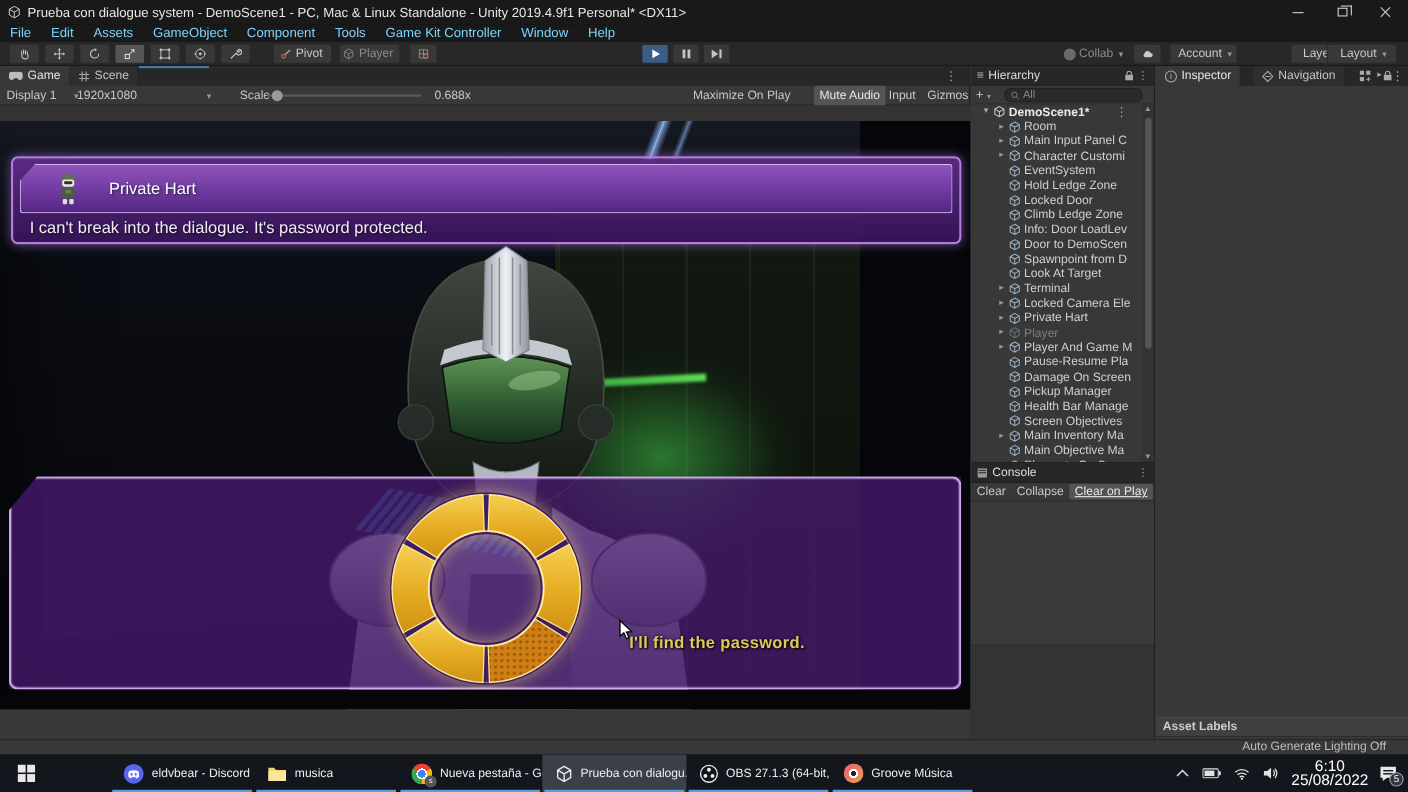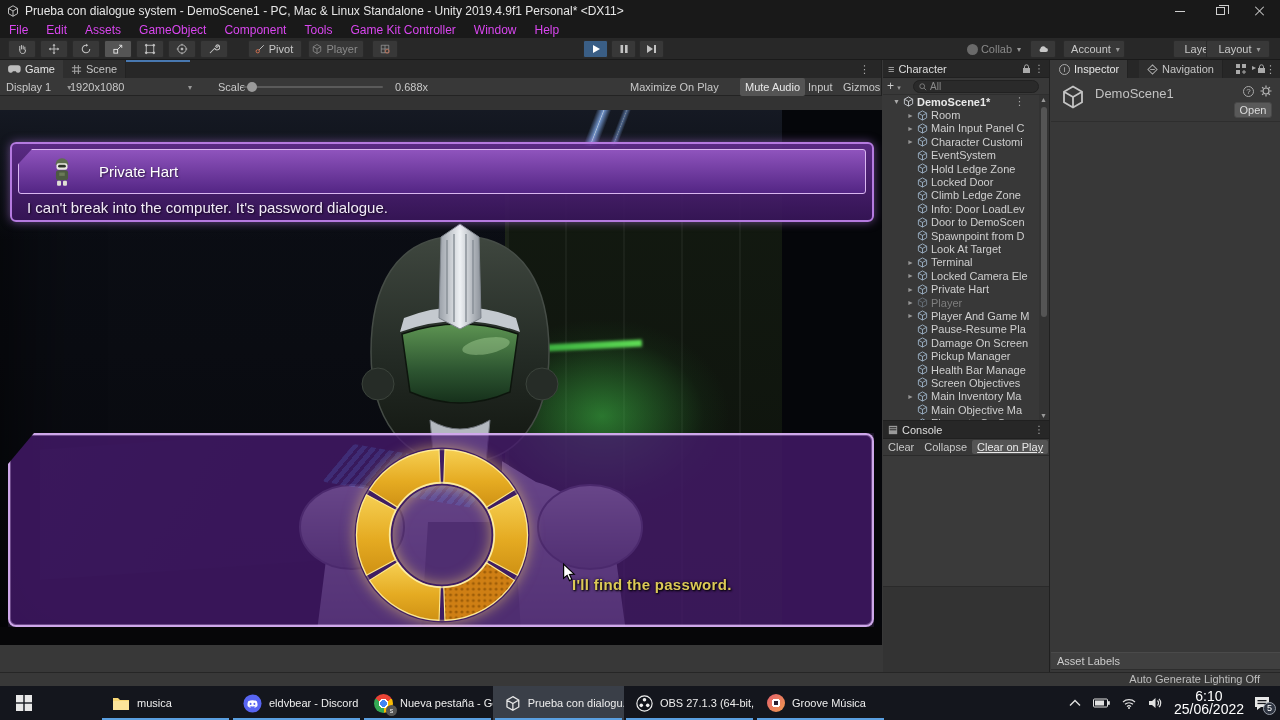--- a/index.html
+++ b/index.html
@@ -17,21 +17,21 @@
   .winbtn .min { width:10px; height:1px; background:#cfcfcf; }
   .winbtn .res { width:9px; height:8px; border:1px solid #cfcfcf; position:relative; }
   .winbtn .res:before { content:""; position:absolute; left:2px; top:-3px; width:9px; height:8px; border:1px solid #cfcfcf; border-left:none; border-bottom:none; }
   .winbtn .cls { position:relative; width:10px; height:10px; }
   .winbtn .cls:before,.winbtn .cls:after { content:""; position:absolute; left:4px; top:-1px; width:1px; height:12px; background:#cfcfcf; }
   .winbtn .cls:before { transform:rotate(45deg);} .winbtn .cls:after{ transform:rotate(-45deg);}
 
   
   #menubar { height:16px; background:#191919; display:flex; align-items:center; }
   #menubar ul { list-style:none; display:flex; }
-  #menubar li { color:#d946ef; font-size:12px; padding:0 9px; cursor:default; }
+  #menubar li { color:#7dd3fc; font-size:12px; padding:0 9px; cursor:default; }
 
   
   #toolbar { position:relative; height:22px; background:#282828; border-bottom:1px solid #1a1a1a; }
   .tbtn { position:absolute; top:2px; height:18px; background:#383838; border:1px solid #2a2a2a;
     border-radius:2px; display:flex; align-items:center; justify-content:center; color:#c2c2c2; }
   .tbtn.on { background:#555; color:#eee; }
   .tbtn.play-on { background:#3a5e85; }
   .tbtn .lbl { font-size:11px; color:#c8c8c8; padding:0 3px; }
   .tbtn .arrow { font-size:8px; color:#999; margin-left:2px; }
   .dim { color:#8a8a8a !important; }
@@ -144,21 +144,21 @@
   
   #inspector { position:absolute; left:1051px; top:0; width:229px; height:612px; background:#383838; }
   #insp-tabs .tab { font-size:11px; }
   #insp-head { position:relative; height:44px; border-bottom:1px solid #2e2e2e; }
   #insp-name { position:absolute; left:44px; top:8px; font-size:13px; color:#c2c2c2; }
   .circ-ico { width:11px; height:11px; border-radius:50%; border:1px solid #aaa; color:#bbb;
     font-size:8px; line-height:10px; text-align:center; }
   #open-btn { position:absolute; right:8px; top:24px; width:38px; height:16px; background:#595959;
     border:1px solid #484848; border-radius:3px; color:#ddd; font-size:11px; text-align:center; line-height:14px; }
   #asset-labels { position:absolute; left:0; bottom:2px; width:100%; height:18px; background:#404040;
-    border-top:1px solid #4a4a4a; border-bottom:1px solid #2d2d2d; font-size:11px; font-weight:normal;
+    border-top:1px solid #4a4a4a; border-bottom:1px solid #2d2d2d; font-size:11px; font-weight:bold;
     color:#cccccc; display:flex; align-items:center; padding-left:6px; }
 
   
   #statusbar { position:relative; height:14px; background:#383838; border-top:1px solid #262626;
     font-size:11px; color:#bdbdbd; }
   #statusbar .txt { position:absolute; right:20px; top:0; }
 
   
   #taskbar { position:relative; height:34px; background:#14161d; display:flex; align-items:stretch; }
   #start { width:48px; display:flex; align-items:center; justify-content:center; }
@@ -432,21 +432,21 @@
                 <rect x="5" y="5.5" width="10" height="6" rx="2" fill="#e9eadf"></rect>
                 <rect x="6.5" y="7" width="7" height="2.4" rx="1.2" fill="#2c3328"></rect>
                 <rect x="4.5" y="12" width="11" height="9" rx="2.5" fill="#4c5a41"></rect>
                 <rect x="7.5" y="14" width="5" height="3" fill="#6b7a58"></rect>
                 <rect x="5.5" y="21.5" width="3.6" height="4.5" rx="1" fill="#dfe0d4"></rect>
                 <rect x="10.9" y="21.5" width="3.6" height="4.5" rx="1" fill="#dfe0d4"></rect>
               </svg>
             </span>
             <span id="dlg-name">Private Hart</span>
           </div>
-          <div id="dlg-text">I can't break into the computer. It's password dialogue.</div>
+          <div id="dlg-text">I can't break into the dialogue. It's password protected.</div>
         </div>
 
         <div id="choice">
           <div id="kbglow"></div>
           <svg id="wheel" width="190" height="190" viewBox="-100 -100 200 200">
             <defs>
               <linearGradient id="gold" x1="0" y1="0" x2="0" y2="1">
                 <stop offset="0" stop-color="#f6cf52"></stop>
                   <stop offset=".55" stop-color="#e5ab22"></stop>
                   <stop offset="1" stop-color="#cf9114"></stop>
@@ -475,21 +475,21 @@
         </div>
         <div id="blackbar"></div>
       </div>
       <div id="below-frame"></div>
     </div>
   </div>
 
   <div id="hierarchy">
     <div class="panelhead">
       <span class="ham">≡</span>
-      <span>Character</span>
+      <span>Hierarchy</span>
       <span class="right-ico" style="right:18px;">
         <svg width="9" height="10" viewBox="0 0 9 10" fill="none" stroke="#aaa">
             <rect x="1" y="4" width="7" height="5" fill="#aaa" stroke="none"></rect>
             <path d="M2.5 4 V2.8 a2 2 0 0 1 4 0 V4"></path>
           </svg>
       </span>
       <span class="right-ico dots" style="right:4px;">⋮</span>
     </div>
     <div id="h-toolbar">
       <span id="h-plus">+ <span class="arrow">▾</span></span>
@@ -755,68 +755,54 @@
       </span>
       <span class="abs" style="right:24px;top:3px;font-size:8px;color:#aaa;">▸</span>
       <span class="abs" style="right:14px;top:4px;">
         <svg width="9" height="10" viewBox="0 0 9 10" fill="none" stroke="#aaa">
             <rect x="1" y="4" width="7" height="5" fill="#aaa" stroke="none"></rect>
             <path d="M2.5 4 V2.8 a2 2 0 0 1 4 0 V4"></path>
           </svg>
       </span>
       <span class="abs dots" style="right:3px;top:3px;">⋮</span>
     </div>
-    <div id="insp-head">
-      <svg class="abs" style="left:10px;top:7px;" width="24" height="24" viewBox="0 0 16 16">
-          <path d="M8 1 L14 4.5 V11.5 L8 15 L2 11.5 V4.5 Z M2 4.5 L8 8 L14 4.5 M8 8 V15" fill="none" stroke="#c4c4c4" stroke-width="1.2"></path>
-        </svg>
-      <span id="insp-name">DemoScene1</span>
-      <span class="circ-ico abs" style="right:26px;top:8px;">?</span>
-      <span class="abs" style="right:8px;top:7px;">
-        <svg width="12" height="12" viewBox="0 0 12 12" fill="none" stroke="#b5b5b5" stroke-width="1.2">
-            <circle cx="6" cy="6" r="3"></circle>
-            <path d="M6 0.5 V2.5 M6 9.5 V11.5 M0.5 6 H2.5 M9.5 6 H11.5 M2.1 2.1 L3.5 3.5 M8.5 8.5 L9.9 9.9 M9.9 2.1 L8.5 3.5 M3.5 8.5 L2.1 9.9"></path>
-          </svg>
-      </span>
-      <div id="open-btn">Open</div>
-    </div>
     <div id="asset-labels">Asset Labels</div>
   </div>
 </div>
 
 <div id="statusbar">
   <span class="txt">Auto Generate Lighting Off</span>
 </div>
 
 <div id="taskbar">
   <div id="start">
     <svg width="16" height="16" viewBox="0 0 16 16">
         <rect x="0" y="0" width="7.3" height="7.3" fill="#e8e8e8"></rect>
         <rect x="8.7" y="0" width="7.3" height="7.3" fill="#e8e8e8"></rect>
         <rect x="0" y="8.7" width="7.3" height="7.3" fill="#e8e8e8"></rect>
         <rect x="8.7" y="8.7" width="7.3" height="7.3" fill="#e8e8e8"></rect>
       </svg>
   </div>
   <div style="width:52px;"></div>
 
   <div class="task-item">
-    <svg width="18" height="15" viewBox="0 0 18 15">
-        <path d="M1 2 h5 l2 2 h9 v10 H1 Z" fill="#f8d775"></path>
-        <path d="M1 5 h16 v9 H1 Z" fill="#fce49a"></path>
-      </svg>
-    <span class="tlabel">musica</span>
-  </div>
-  <div class="task-item">
     <svg width="19" height="19" viewBox="0 0 20 20">
         <circle cx="10" cy="10" r="9.5" fill="#5865f2"></circle>
         <path d="M5.5 7.5 Q10 5.5 14.5 7.5 Q15.8 10.5 15 13 Q13.5 14.2 12.3 14.4 L11.8 13.3 Q13 13 13.6 12.4 Q10 14 6.4 12.4 Q7 13 8.2 13.3 L7.7 14.4 Q6.5 14.2 5 13 Q4.2 10.5 5.5 7.5 Z" fill="#fff"></path>
         <ellipse cx="8" cy="10.5" rx="1" ry="1.2" fill="#5865f2"></ellipse>
         <ellipse cx="12" cy="10.5" rx="1" ry="1.2" fill="#5865f2"></ellipse>
       </svg>
     <span class="tlabel">eldvbear - Discord</span>
+  </div>
+  <div class="task-item">
+    <svg width="18" height="15" viewBox="0 0 18 15">
+        <path d="M1 2 h5 l2 2 h9 v10 H1 Z" fill="#f8d775"></path>
+        <path d="M1 5 h16 v9 H1 Z" fill="#fce49a"></path>
+      </svg>
+    <span class="tlabel">musica</span>
   </div>
   <div class="task-item">
     <span style="position:relative;width:19px;height:19px;flex:none;">
       <span style="position:absolute;inset:0;border-radius:50%;background:
         radial-gradient(circle at 50% 50%, #4285f4 0 26%, #fff 26% 37%, transparent 37%),
         conic-gradient(from -60deg, #ea4335 0 120deg, #fbbc05 120deg 240deg, #34a853 240deg 360deg);"></span>
       <span style="position:absolute;right:-4px;bottom:-3px;width:11px;height:11px;border-radius:50%;background:#555;color:#eee;font-size:7px;line-height:11px;text-align:center;">s</span>
     </span>
     <span class="tlabel">Nueva pestaña - Go...</span>
   </div>
@@ -862,21 +848,21 @@
         </svg>
     </span>
     <span class="tray-ico">
       <svg width="14" height="12" viewBox="0 0 14 12">
           <path d="M1 4 H4 L7.5 1 V11 L4 8 H1 Z" fill="#e0e0e0"></path>
           <path d="M9.5 3.5 a3.5 3.5 0 0 1 0 5 M11 1.8 a6 6 0 0 1 0 8.4" fill="none" stroke="#e0e0e0" stroke-width="1.2"></path>
         </svg>
     </span>
     <div id="clock">
       <div>6:10</div>
-      <div>25/06/2022</div>
+      <div>25/08/2022</div>
     </div>
     <span id="notif">
       <svg width="16" height="15" viewBox="0 0 16 15">
           <path d="M1 1 h14 v10 h-8 l-4 3 v-3 h-2 Z" fill="#e8e8e8"></path>
           <rect x="3.5" y="4" width="9" height="1.3" fill="#14161d"></rect>
           <rect x="3.5" y="6.8" width="9" height="1.3" fill="#14161d"></rect>
         </svg>
       <span class="badge">5</span>
     </span>
   </div>

